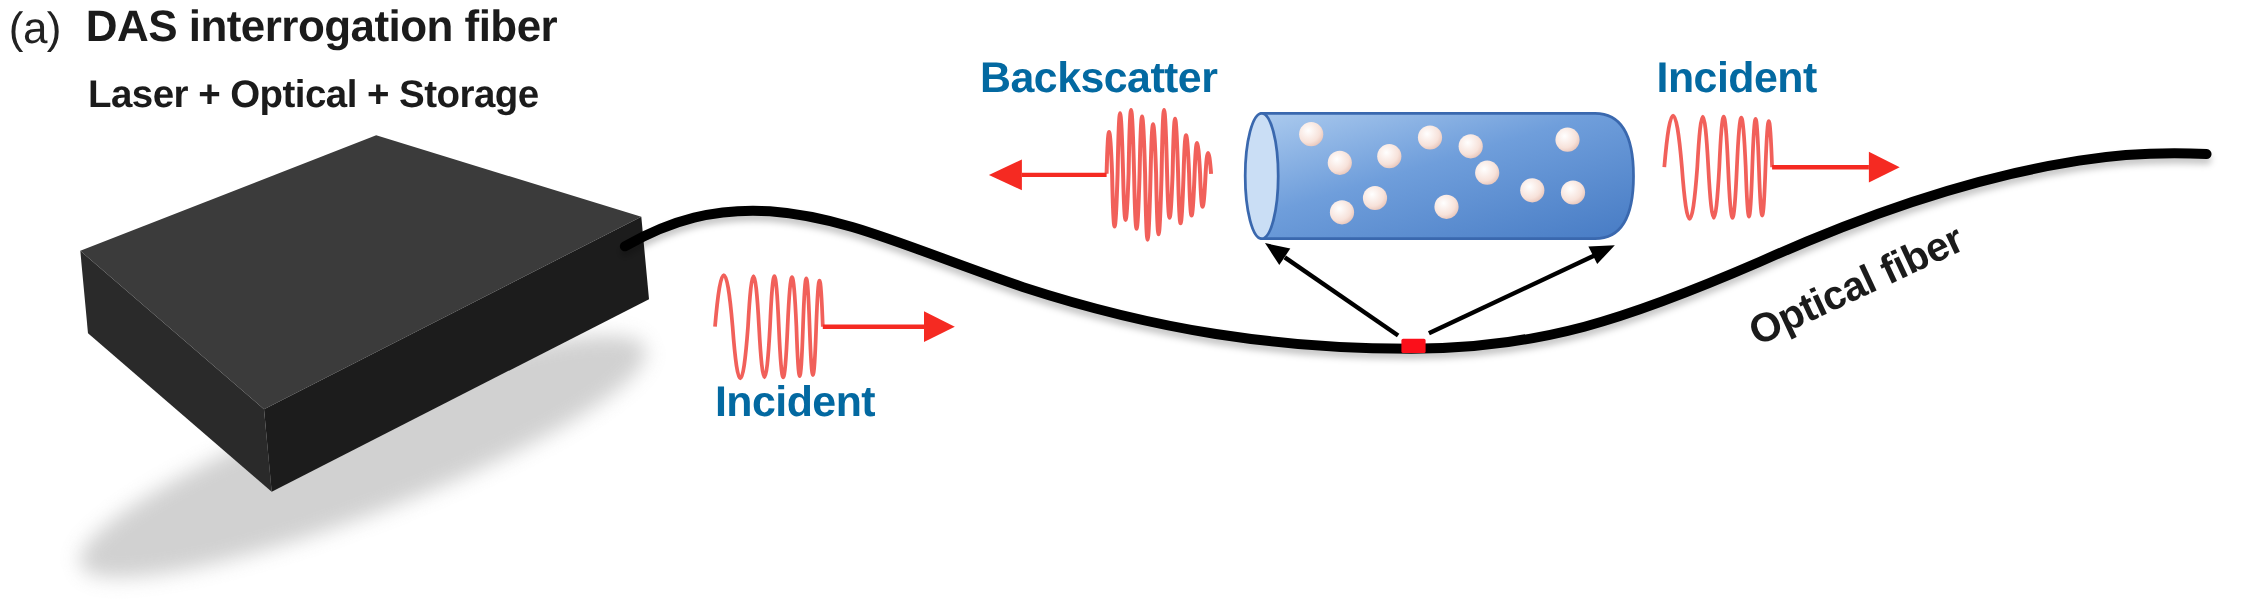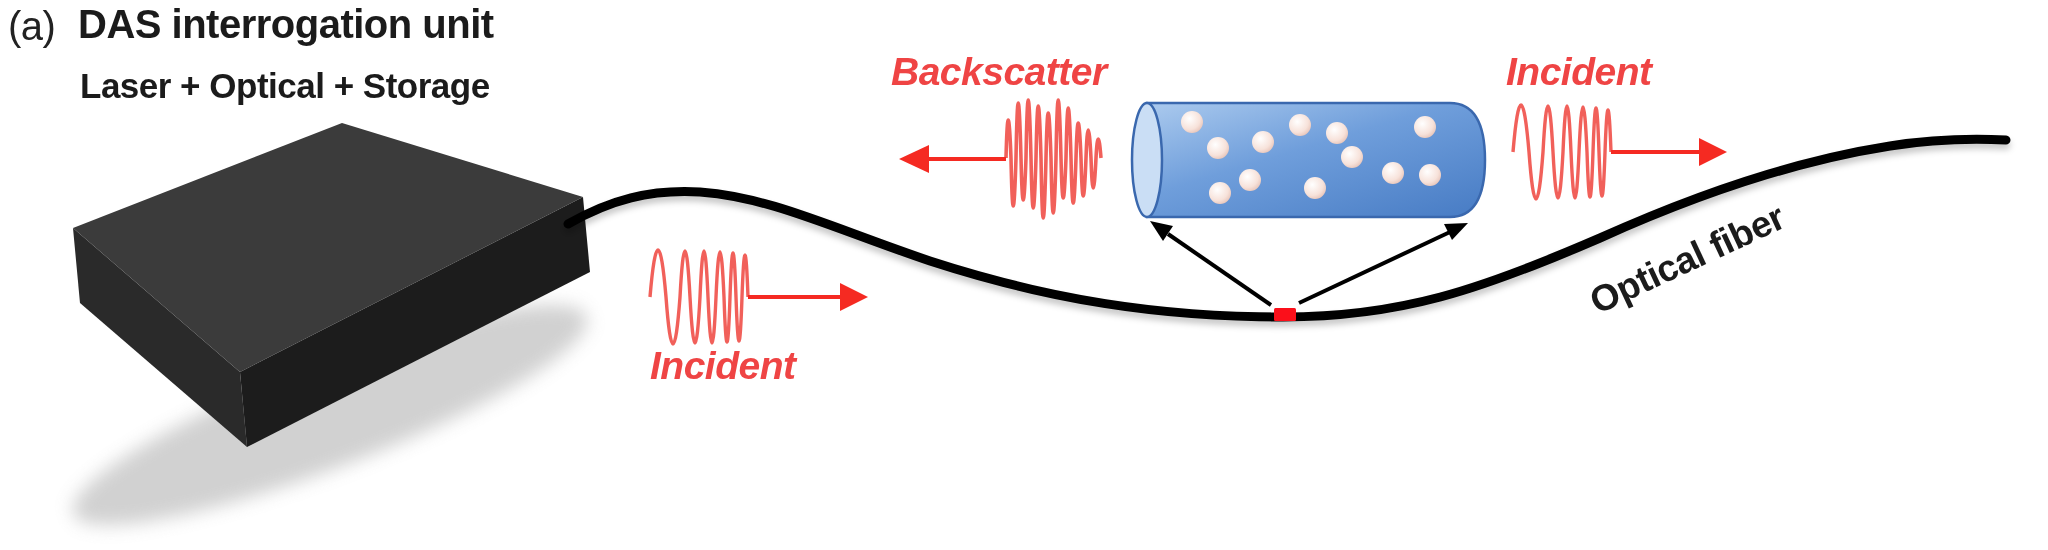--- a/index.html
+++ b/index.html
@@ -6,21 +6,21 @@
   .stage{
     position:relative;
     width:2048px;height:550px;
     background:#ffffff;
     overflow:hidden;
     font-family:"Liberation Sans", sans-serif;
   }
   .stage svg{position:absolute;left:0;top:0;}
   .lbl{position:absolute;white-space:nowrap;letter-spacing:-0.5px;}
   .lbl-black{color:#1b1b1b;font-weight:600;}
-  .lbl-red{color:#ef4444;font-weight:600;font-style:italic;}
+  .lbl-red{color:#0369a1;font-weight:600;}
   .panel-label{left:8px;top:4px;font-size:40px;font-weight:500;color:#222;}
   .figure-title{left:78px;top:2px;font-size:40px;}
   .device-label{left:80px;top:66px;font-size:35px;}
   .incident-left-label{left:650px;top:344px;font-size:39px;}
   .backscatter-label{left:891px;top:50px;font-size:39px;}
   .incident-right-label{left:1506px;top:50px;font-size:39px;}
   .optical-fiber-label{
     left:1596px;top:282px;font-size:37px;
     transform:rotate(-25deg);
     transform-origin:0 70%;
@@ -126,19 +126,19 @@
                Q1583,62 1587,152 Q1590,242 1593,152 Q1596,64 1599,152
                Q1602,240 1605,152 Q1608,68 1611,152" fill="none" stroke="#ef4f48" stroke-width="3.4" opacity="0.9"></path>
       <g>
         <line x1="1611" y1="152" x2="1699" y2="152" stroke="#f52a22" stroke-width="4"></line>
         <polygon points="1699,138 1727,152 1699,166" fill="#f52a22"></polygon>
       </g>
     </g>
   </svg>
 
   <div class="lbl panel-label">(a)</div>
-  <div class="lbl lbl-black figure-title">DAS interrogation unit</div>
+  <div class="lbl lbl-black figure-title">DAS interrogation fiber</div>
   <div class="lbl lbl-black device-label">Laser + Optical + Storage</div>
   <div class="lbl lbl-red incident-left-label">Incident</div>
   <div class="lbl lbl-red backscatter-label">Backscatter</div>
   <div class="lbl lbl-red incident-right-label">Incident</div>
   <div class="lbl lbl-black optical-fiber-label">Optical fiber</div>
 </div>
 
 </body></html>

